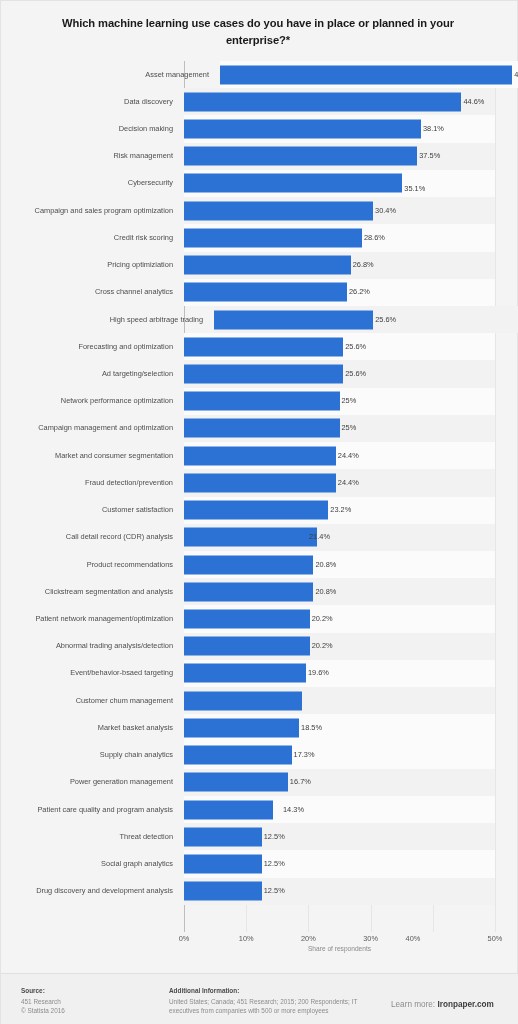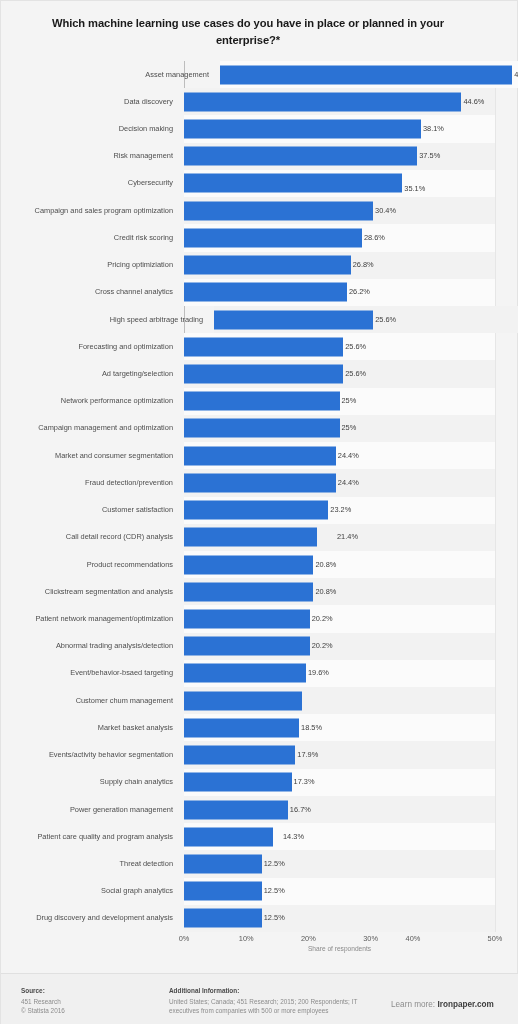--- a/index.html
+++ b/index.html
@@ -17,21 +17,21 @@
     position: relative;
     width: 518px;
     height: 1024px;
     background: #f4f4f4;
     box-sizing: border-box;
     border: 1px solid #e3e3e3;
   }
   .chart-title {
     position: absolute;
     top: 14px;
-    left: 22px;
+    left: 32px;
     width: 450px;
     text-align: center;
     font-size: 11.2px;
     font-weight: bold;
     line-height: 17px;
     color: #1a1a1a;
     letter-spacing: -0.1px;
   }
   
   .plot-wrap {
@@ -291,21 +291,21 @@
         <div class="row" style="height: 27.2188px;">
           <div class="rowbg"></div>
           <div class="cat-label">Customer satisfaction</div>
           <div class="bar" style="width: 144.304px; background: rgb(43, 114, 212);"></div>
           <div class="bar-value" style="left: 329.304px;">23.2%</div>
         </div>
         <div class="row alt" style="height: 27.2188px;">
           <div class="rowbg"></div>
           <div class="cat-label">Call detail record (CDR) analysis</div>
           <div class="bar" style="width: 133.108px; background: rgb(43, 114, 212);"></div>
-          <div class="bar-value" style="left: 336px; text-align: center;">21.4%</div>
+          <div class="bar-value" style="left: 308px; text-align: center;">21.4%</div>
         </div>
         <div class="row" style="height: 27.2188px;">
           <div class="rowbg"></div>
           <div class="cat-label">Product recommendations</div>
           <div class="bar" style="width: 129.376px; background: rgb(43, 114, 212);"></div>
           <div class="bar-value" style="left: 314.376px;">20.8%</div>
         </div>
         <div class="row alt" style="height: 27.2188px;">
           <div class="rowbg"></div>
           <div class="cat-label">Clickstream segmentation and analysis</div>
@@ -334,26 +334,20 @@
           <div class="rowbg"></div>
           <div class="cat-label">Customer chum management</div>
           <div class="bar" style="width: 118.18px; background: rgb(43, 114, 212);"></div>
           <div class="bar-value" style="left: 303.18px; margin-top: 42px;">19%</div>
         </div>
         <div class="row" style="height: 27.2188px;">
           <div class="rowbg"></div>
           <div class="cat-label">Market basket analysis</div>
           <div class="bar" style="width: 115.07px; background: rgb(43, 114, 212);"></div>
           <div class="bar-value" style="left: 300.07px;">18.5%</div>
-        </div>
-        <div class="row alt" style="height: 27.2188px;">
-          <div class="rowbg"></div>
-          <div class="cat-label">Events/activity behavior segmentation</div>
-          <div class="bar" style="width: 111.338px; background: rgb(43, 114, 212);"></div>
-          <div class="bar-value" style="left: 296.338px;">17.9%</div>
         </div>
         <div class="row" style="height: 27.2188px;">
           <div class="rowbg"></div>
           <div class="cat-label">Supply chain analytics</div>
           <div class="bar" style="width: 107.606px; background: rgb(43, 114, 212);"></div>
           <div class="bar-value" style="left: 292.606px;">17.3%</div>
         </div>
         <div class="row alt" style="height: 27.2188px;">
           <div class="rowbg"></div>
           <div class="cat-label">Power generation management</div>

